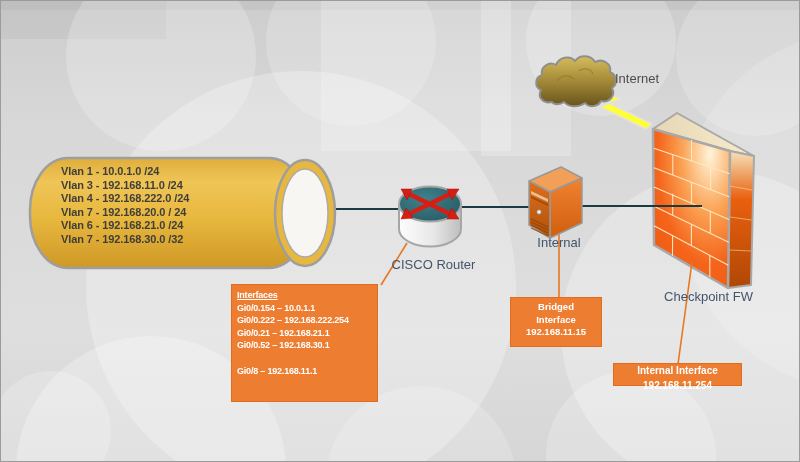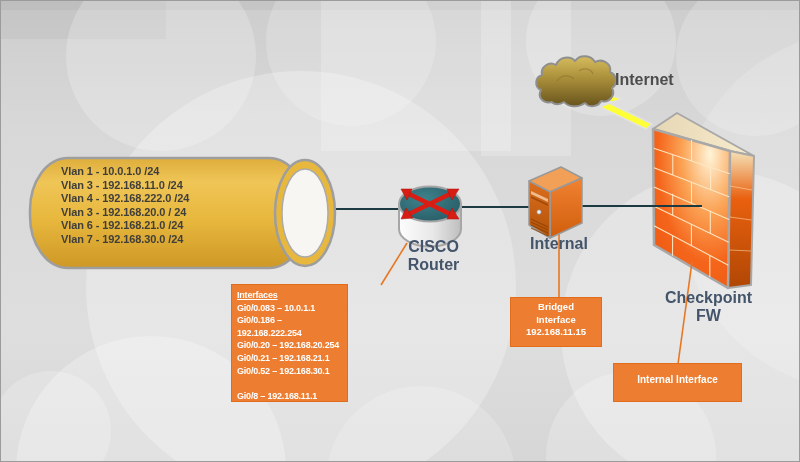--- a/index.html
+++ b/index.html
@@ -9,30 +9,30 @@
   .bg{position:absolute;pointer-events:none;}
   .bg-rect{background:rgba(0,0,0,0.035);}
   .bg-rect-light{background:rgba(255,255,255,0.22);}
   .bg-circle{border-radius:50%;background:rgba(255,255,255,0.27);}
   svg.layer{position:absolute;left:0;top:0;}
   .txt{position:absolute;color:#3e3e3e;}
   .vlan-text{left:60px;top:164px;width:236px;text-align:left;font-size:11px;font-weight:bold;
     color:#3f3e3a;line-height:13.6px;letter-spacing:-0.1px;}
   .obox{position:absolute;background:#ED7D31;color:#fff;font-weight:bold;box-sizing:border-box;
     border:1px solid #e06c1c;}
-  .iface-box{left:230px;top:283px;width:117px;height:118px;padding:4px 5px;font-size:9px;
+  .iface-box{left:230px;top:283px;width:147px;height:118px;padding:4px 5px;font-size:9px;
     line-height:12.6px;letter-spacing:-0.2px;text-align:left;}
   .iface-title{text-decoration:underline;}
   .iface-blank{height:12.6px;}
   .bridged-box{left:509px;top:296px;width:92px;height:50px;font-size:9.5px;line-height:12.5px;
     text-align:center;padding-top:3px;}
-  .internal-box{left:612px;top:362px;width:129px;height:39px;font-size:10px;line-height:14.5px;
-    text-align:center;padding-top:9px;}
-  .dev-label{position:absolute;font-size:16px;font-weight:bold;color:#44546A;text-align:center;}
-  .lbl-router{left:385px;top:237px;width:95px;}
+  .internal-box{left:612px;top:362px;width:129px;height:23px;font-size:10px;line-height:14.5px;
+    text-align:center;padding-top:0;}
+  .dev-label{position:absolute;font-size:13px;font-weight:normal;color:#44546A;text-align:center;}
+  .lbl-router{left:385px;top:256px;width:95px;}
   .lbl-untangle{left:518px;top:234px;width:80px;}
   .lbl-checkpoint{left:660px;top:288px;width:95px;}
   .lbl-internet{left:614px;top:70px;width:60px;color:#4d4d4d;text-align:left;}
 </style>
 </head>
 <body>
 
 <div class="stage">
 
   <div class="bg bg-rect" style="left:0;top:0;width:165px;height:38px;"></div>
@@ -158,44 +158,44 @@
       <polygon points="530,195 547,203 547,205 530,197" fill="#8F4206" opacity="0.7"></polygon>
       <circle cx="538" cy="211" r="2.2" fill="#EFEFEF" stroke="#8a8a8a" stroke-width="0.7"></circle>
       <path stroke="#8F4206" stroke-width="1.1" fill="none" opacity="0.8" d="M530,218 L547,226 M530,221 L547,229 M530,224 L547,232 M530,227 L547,235"></path>
     </g>
   </svg>
 
   <div class="txt vlan-text">
     <div>Vlan 1 - 10.0.1.0 /24</div>
     <div>Vlan 3 - 192.168.11.0 /24</div>
     <div>Vlan 4 - 192.168.222.0 /24</div>
-    <div>Vlan 3 - 192.168.20.0 / 24</div>
+    <div>Vlan 7 - 192.168.20.0 / 24</div>
     <div>Vlan 6 - 192.168.21.0 /24</div>
-    <div>Vlan 7 - 192.168.30.0 /24</div>
+    <div>Vlan 7 - 192.168.30.0 /32</div>
   </div>
 
   <div class="obox iface-box">
     <div class="iface-title">Interfaces</div>
-    <div>Gi0/0.083 – 10.0.1.1</div>
-    <div>Gi0/0.186 – 192.168.222.254</div>
-    <div>Gi0/0.20 – 192.168.20.254</div>
+    <div>Gi0/0.154 – 10.0.1.1</div>
+    <div>Gi0/0.222 – 192.168.222.254</div>
     <div>Gi0/0.21 – 192.168.21.1</div>
     <div>Gi0/0.52 – 192.168.30.1</div>
     <div class="iface-blank"></div>
     <div>Gi0/8 – 192.168.11.1</div>
   </div>
 
   <div class="obox bridged-box">
     <div>Bridged</div>
     <div>Interface</div>
     <div>192.168.11.15</div>
   </div>
 
   <div class="obox internal-box">
     <div>Internal Interface</div>
+    <div>192.168.11.254</div>
   </div>
 
   <div class="dev-label lbl-router">CISCO Router</div>
   <div class="dev-label lbl-untangle">Internal</div>
   <div class="dev-label lbl-checkpoint">Checkpoint FW</div>
   <div class="dev-label lbl-internet">Internet</div>
 
 </div>
 
 </body></html>

